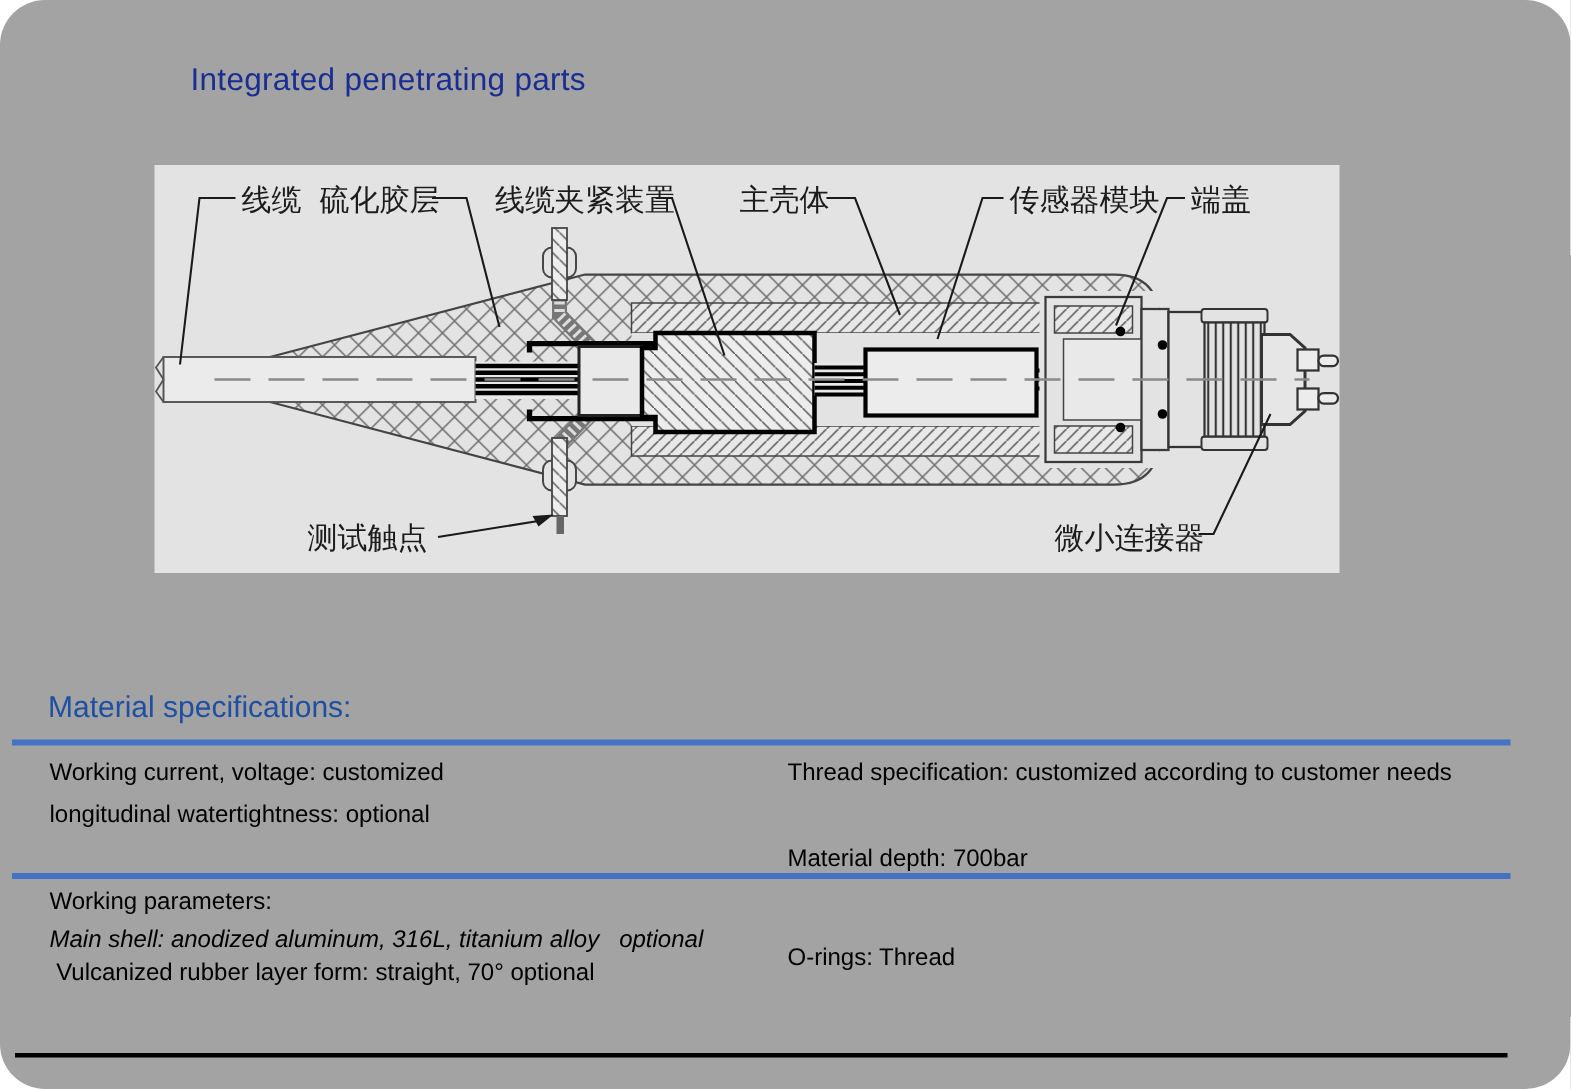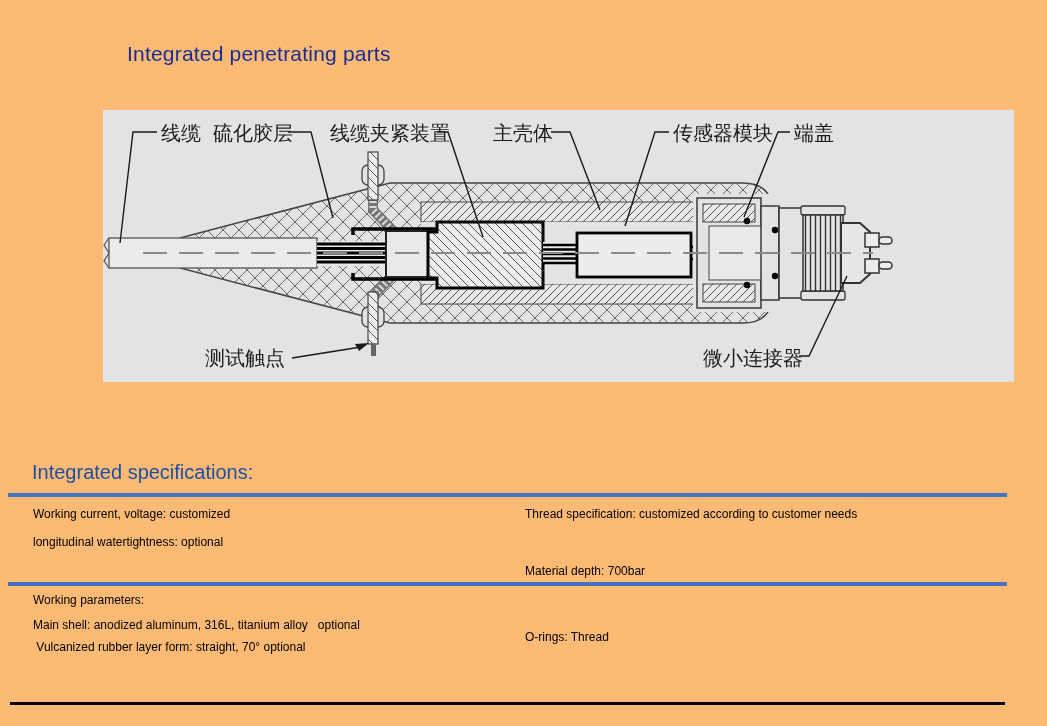--- a/index.html
+++ b/index.html
@@ -1,47 +1,47 @@
 <!DOCTYPE html>
 <html><head>
 <meta charset="utf-8">
 <style>
   html,body { margin:0; padding:0; background:#ffffff; }
   .page {
-    position:relative; width:1047px; height:726px; background:#fdba74;
-    font-family:"Liberation Sans", sans-serif; overflow:hidden;
+    position:relative; width:1047px; height:726px; background:#a3a3a3;
+    font-family:"Liberation Sans", sans-serif; overflow:hidden;border-radius:30px;
   }
   .title {
     position:absolute; left:127px; top:42px;
     font-size:21px; color:#1a2d93; letter-spacing:0.2px;
   }
   .diagram {
-    position:absolute; left:103px; top:110px; width:911px; height:272px;
+    position:absolute; left:103px; top:110px; width:790px; height:272px;
     background:#e3e3e3;
   }
   .diagram svg { display:block; }
   .diagram text {
     font-family:"DejaVu Sans", sans-serif;
     font-size:20px; fill:#1c1c1c;
   }
   .spec-heading {
     position:absolute; left:32px; top:461px;
     font-size:20px; color:#1f4fa3;
   }
   .rule { position:absolute; left:8px; width:999px; height:4px; background:#4472c4; }
   .rule-1 { top:493px; }
   .rule-2 { top:582px; }
   .black-rule { position:absolute; left:10px; top:702px; width:995px; height:3px; background:#000000; }
-  .line { position:absolute; font-size:12px; color:#000000; white-space:pre; }
+  .line { position:absolute; font-size:16px; color:#000000; white-space:pre; }
   .l-col { left:33px; }
   .r-col { left:525px; }
   .row-a { top:507px; }
   .row-b { top:535px; }
   .row-c { top:593px; }
-  .row-d { top:618px; }
+  .row-d { top:618px;font-style:italic; }
   .row-e { top:640px; }
   .row-f { top:564px; }
   .row-g { top:630px; }
 </style>
 </head>
 <body>
 
 <div class="page">
 
   <div class="title">Integrated penetrating parts</div>
@@ -164,21 +164,21 @@
         <text x="227" y="30">线缆夹紧装置</text>
         <text x="390" y="30">主壳体</text>
         <text x="570" y="30">传感器模块</text>
         <text x="691" y="30">端盖</text>
         <text x="102" y="255">测试触点</text>
         <text x="600" y="255">微小连接器</text>
       </g>
     </svg>
   </div>
 
-  <div class="spec-heading">Integrated specifications:</div>
+  <div class="spec-heading">Material specifications:</div>
   <div class="rule rule-1"></div>
 
   <div class="line l-col row-a">Working current, voltage: customized</div>
   <div class="line r-col row-a">Thread specification: customized according to customer needs</div>
   <div class="line l-col row-b">longitudinal watertightness: optional</div>
   <div class="line r-col row-f">Material depth: 700bar</div>
 
   <div class="rule rule-2"></div>
 
   <div class="line l-col row-c">Working parameters:</div>

